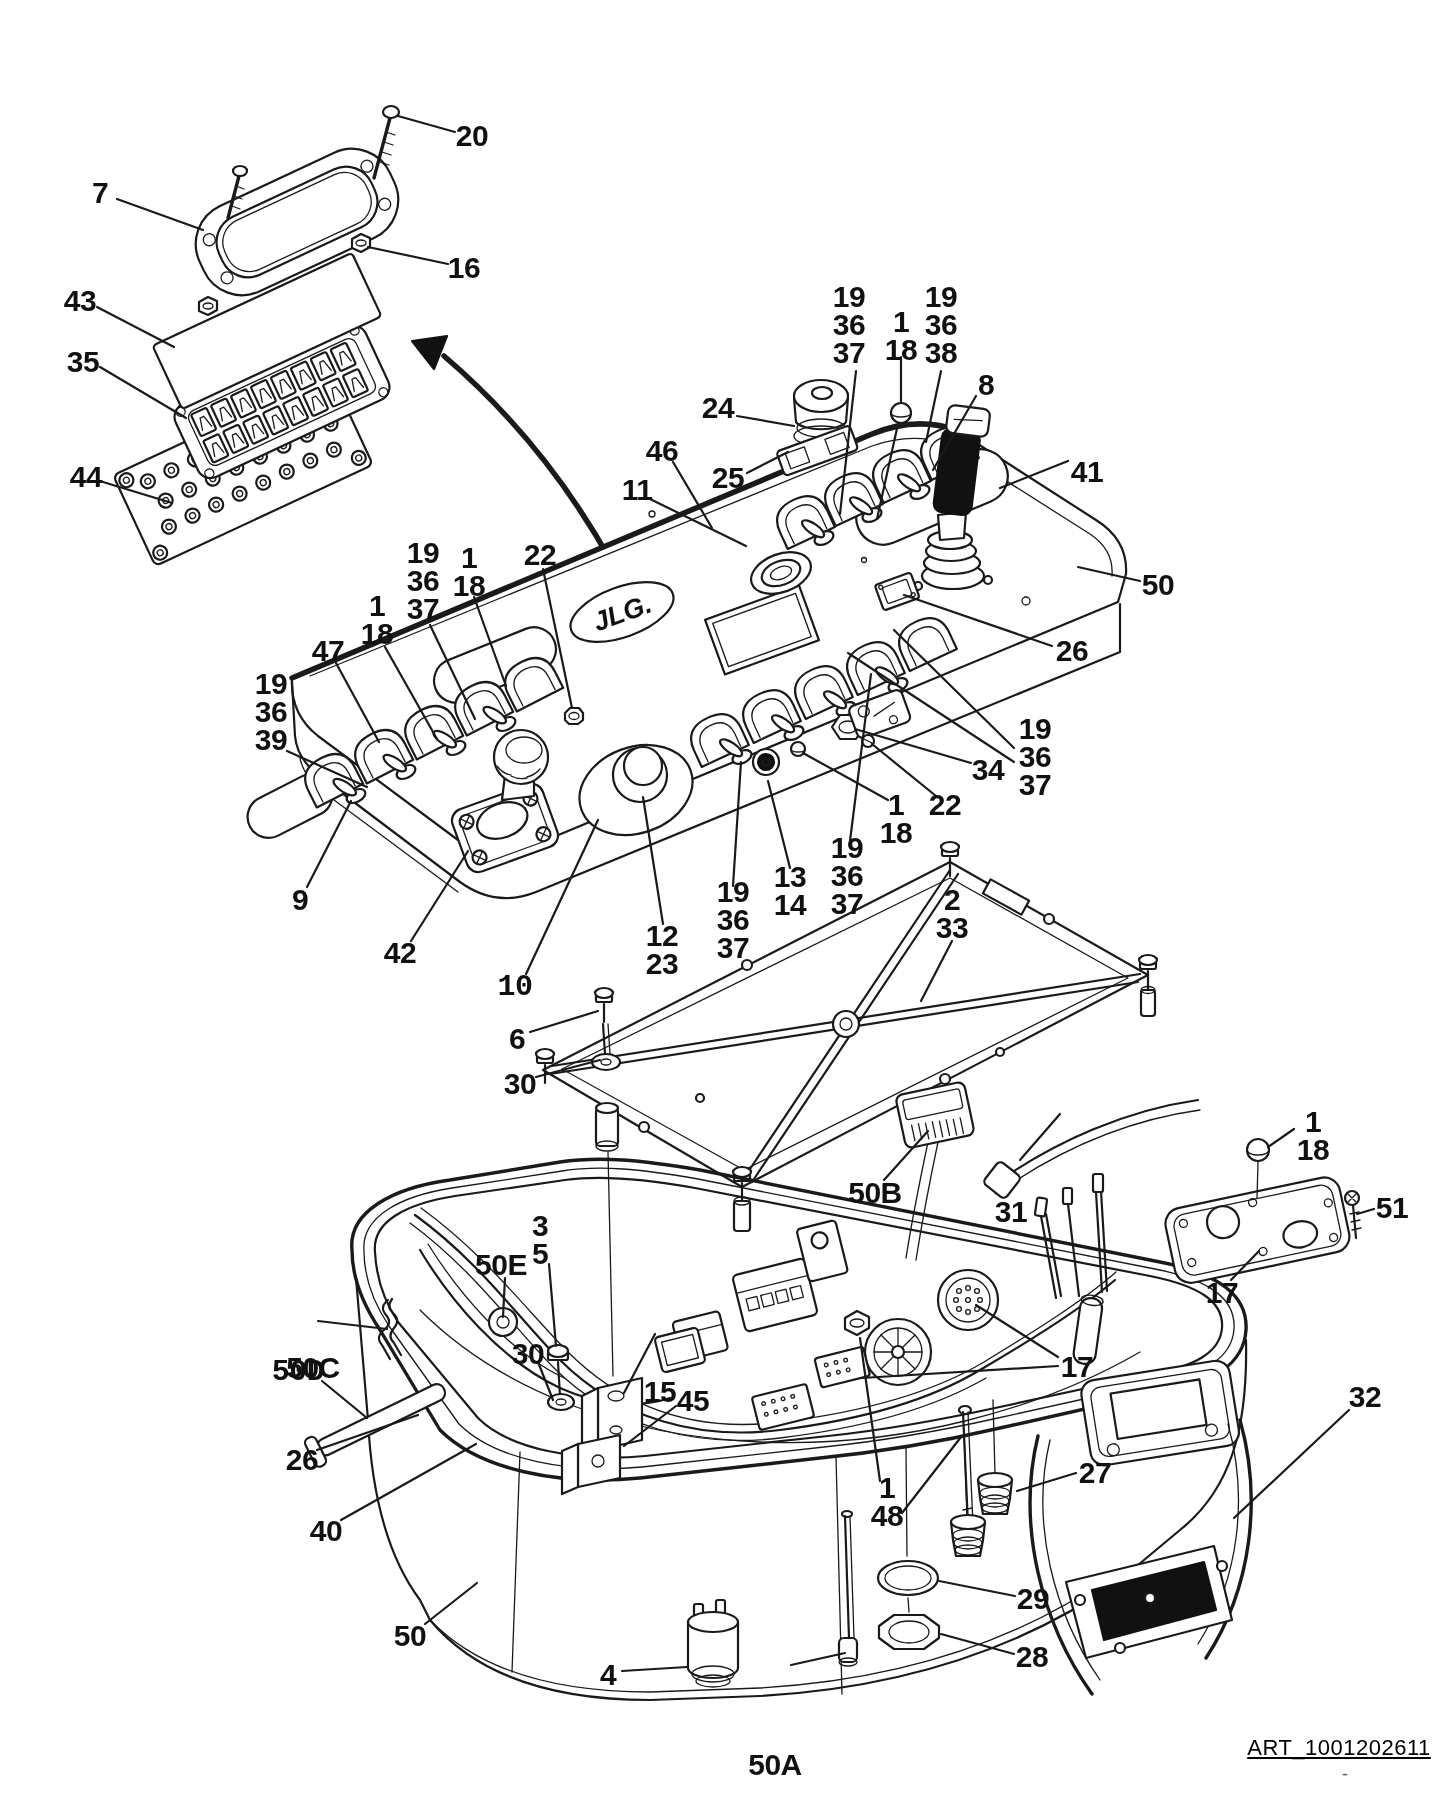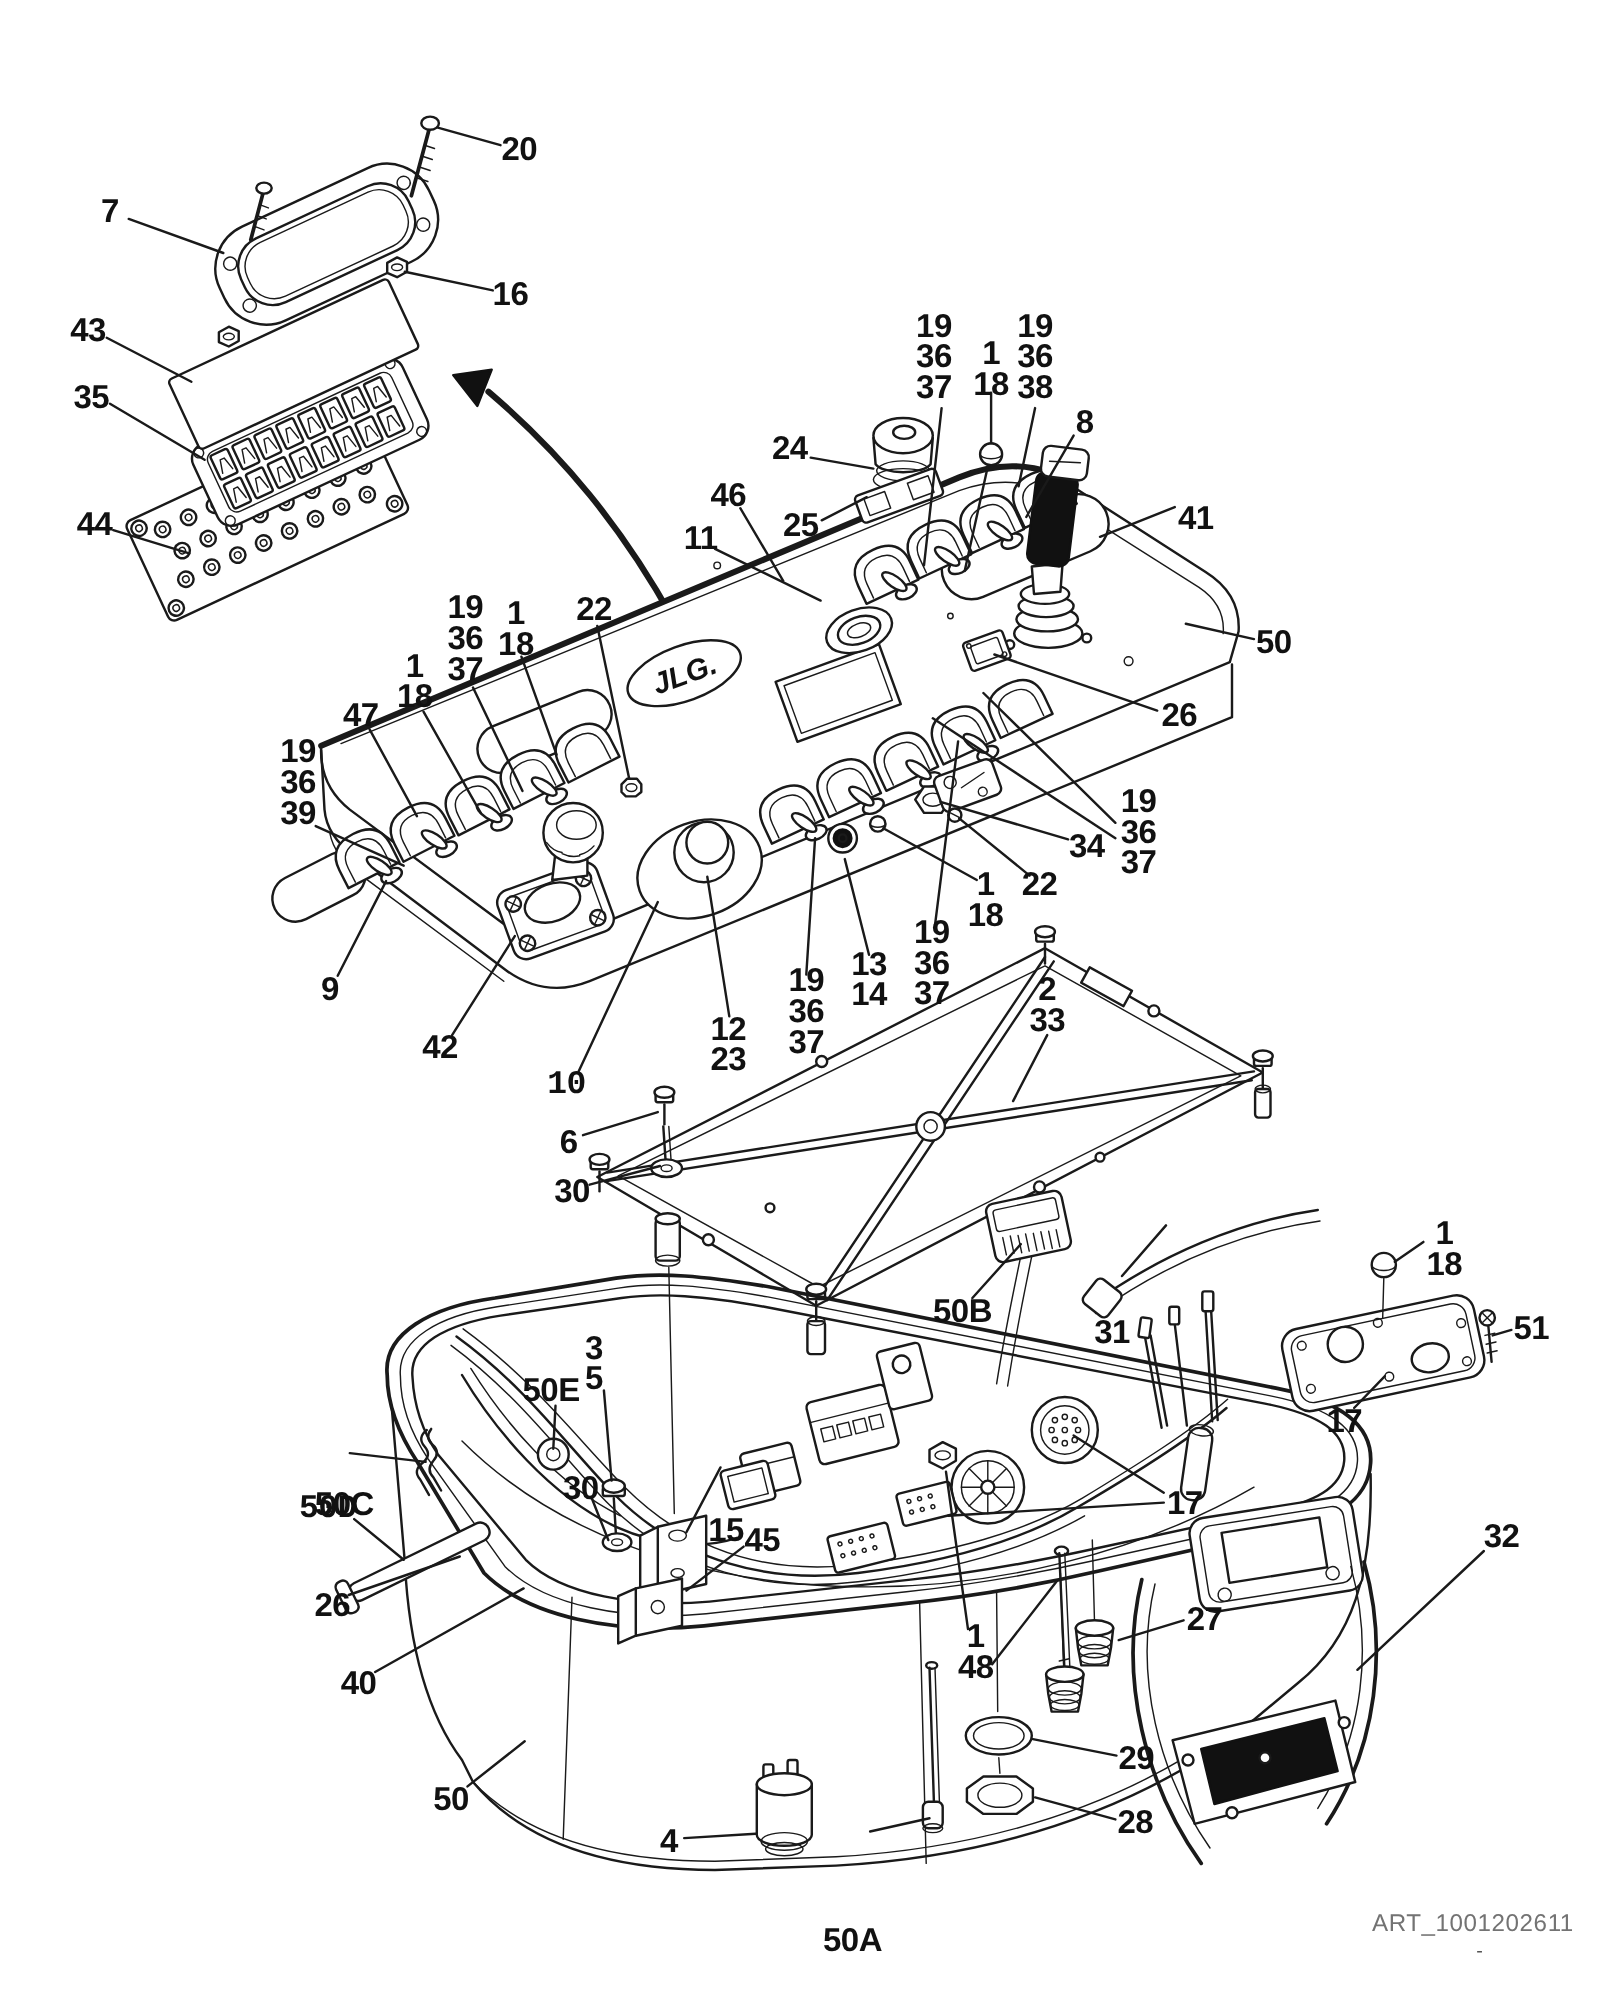--- a/index.html
+++ b/index.html
@@ -13,21 +13,21 @@
   svg .t1{stroke-width:1.3;}
   svg .t2{stroke-width:2.2;}
   svg .t3{stroke-width:3.4;}
   svg .t5{stroke-width:5.5;}
   svg text{stroke:none;fill:#111;}
   .labels-layer{position:absolute;left:0;top:0;width:100%;height:100%;}
   .part-label{position:absolute;transform:translate(-50%,-50%);
       font-weight:700;font-size:30px;line-height:28px;color:#111;
       white-space:pre-line;text-align:center;letter-spacing:-0.5px;}
   .art-number{position:absolute;transform:translate(-50%,-50%);
-      font-size:22px;font-weight:400;color:#737373;letter-spacing:0.5px;}
+      font-size:22px;font-weight:400;color:#000000;letter-spacing:0.5px;text-decoration:underline;}
   .art-dash{position:absolute;transform:translate(-50%,-50%);
       font-size:18px;color:#555;}
 </style>
 </head>
 <body>
 
 <div class="page">
 
 <svg width="1456" height="1809" viewBox="0 0 1456 1809">
   <defs>

